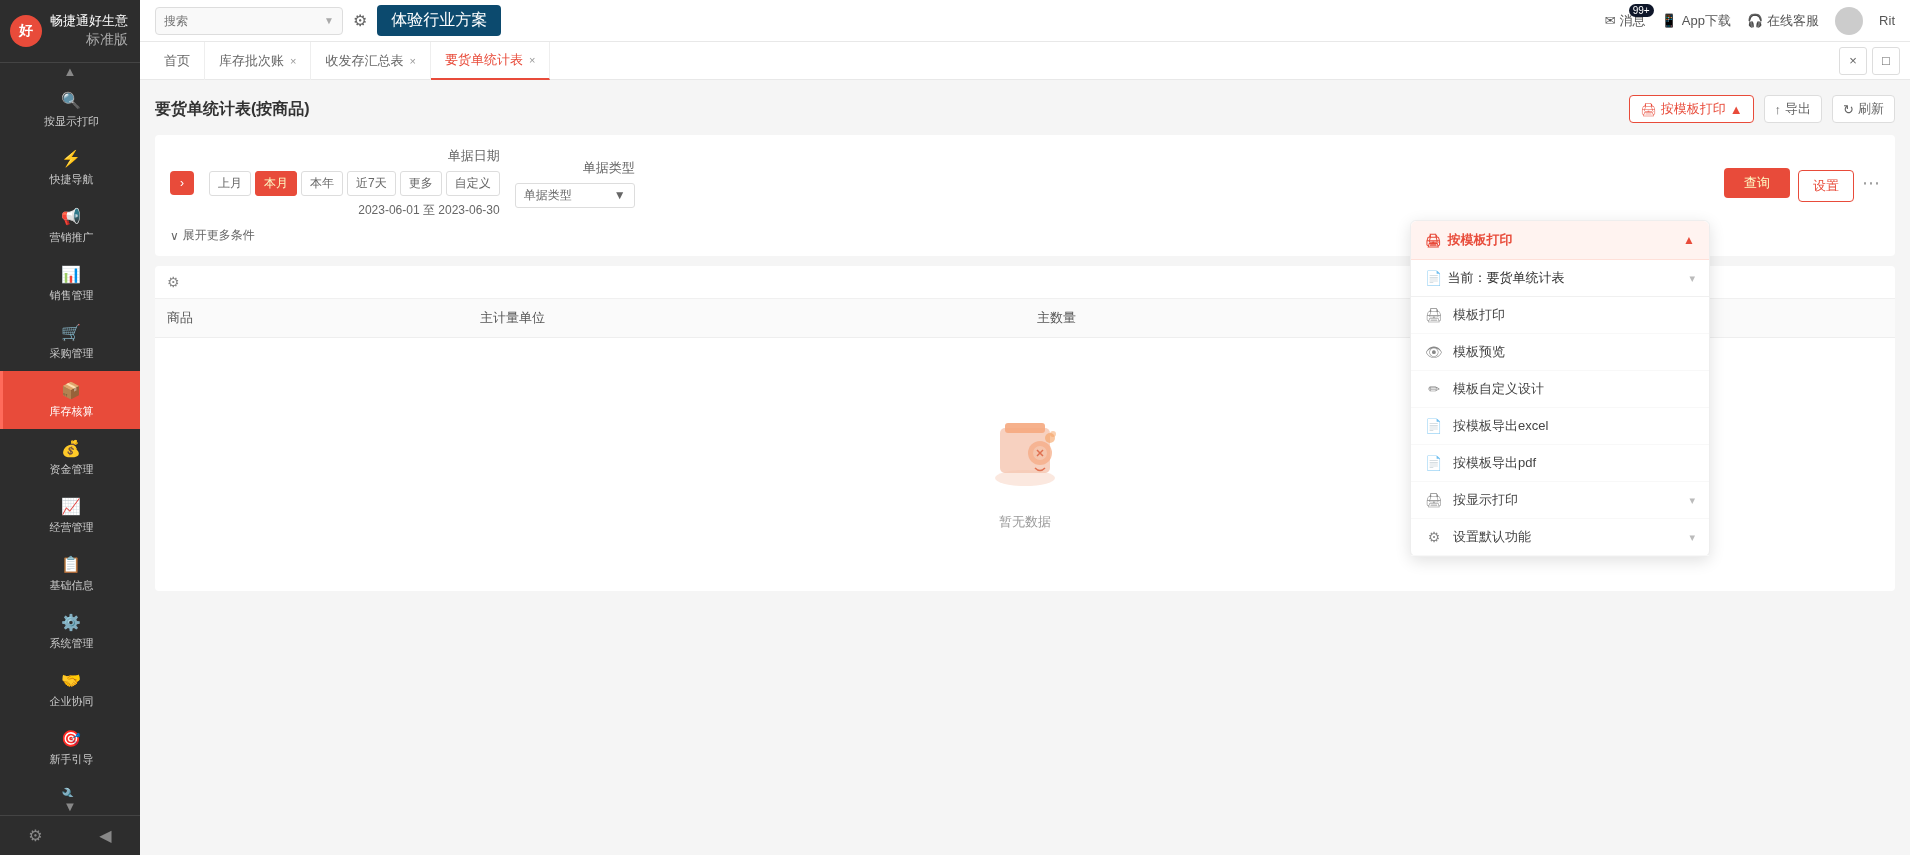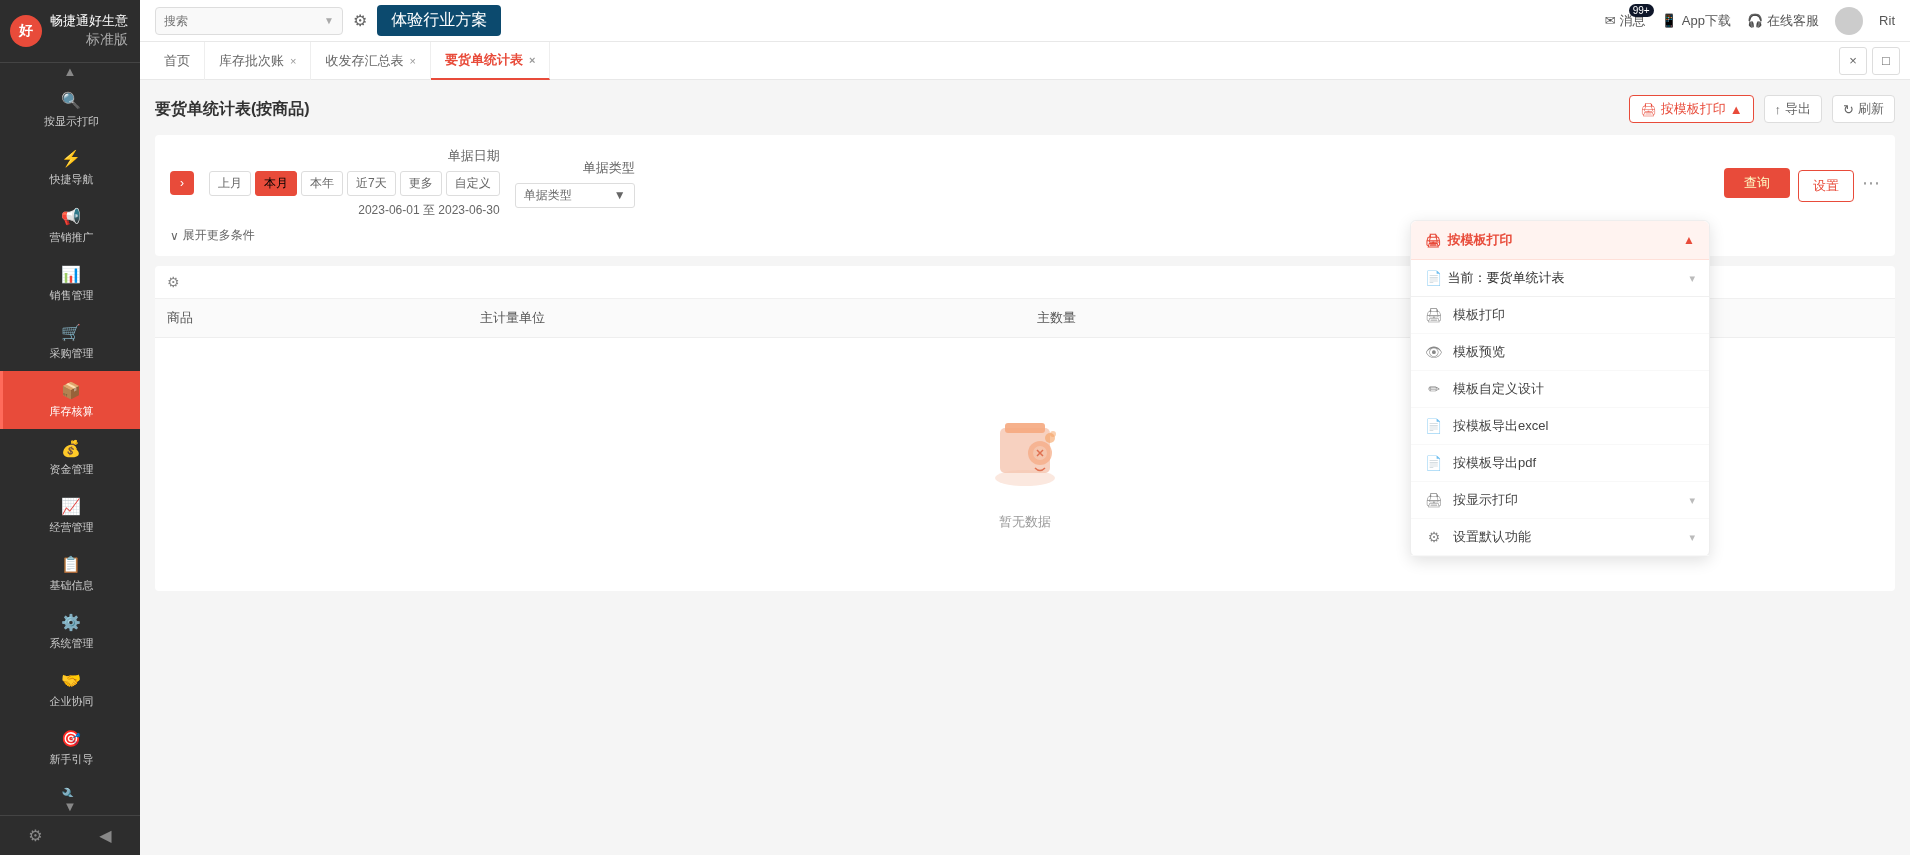--- a/index.html
+++ b/index.html
@@ -31,42 +31,42 @@
     .topbar-trial-btn { background: #0c4a6e; color: white; border: none; border-radius: 4px; padding: 5px 14px; font-size: 16px; cursor: pointer; }
     .topbar-right { margin-left: auto; display: flex; align-items: center; gap: 16px; }
     .topbar-right-item { display: flex; align-items: center; gap: 4px; color: #555; cursor: pointer; font-size: 13px; position: relative; }
     .topbar-badge { background: #0f172a; color: white; border-radius: 10px; font-size: 10px; padding: 1px 4px; position: absolute; top: -8px; right: -8px; }
     .topbar-avatar { width: 28px; height: 28px; background: #ccc; border-radius: 50%; }
     .topbar-username { color: #555; font-size: 13px; }
 
     
     .tabs { height: 38px; background: white; display: flex; align-items: center; padding: 0 0 0 10px; border-bottom: 1px solid #e8e8e8; flex-shrink: 0; }
     .tab { display: flex; align-items: center; gap: 6px; padding: 0 14px; height: 38px; cursor: pointer; font-size: 13px; color: #666; border-right: 1px solid #eee; }
-    .tab.active { background: #fff; color: #e84b3a; font-weight: bold; border-bottom: 2px solid #e84b3a; }
+    .tab.active { background: #fff; color: #e84b3a; font-weight: normal; border-bottom: 2px solid #e84b3a; }
     .tab-close { font-size: 11px; color: #999; cursor: pointer; }
     .tabs-actions { margin-left: auto; display: flex; gap: 5px; padding-right: 10px; }
     .tabs-action-btn { width: 28px; height: 28px; display: flex; align-items: center; justify-content: center; cursor: pointer; color: #666; border: 1px solid #ddd; border-radius: 3px; background: white; }
 
     
     .page-content { flex: 1; overflow: auto; background: #f5f5f5; padding: 15px; position: relative; }
     .page-header { display: flex; align-items: center; justify-content: space-between; margin-bottom: 12px; }
     .page-title { font-size: 16px; font-weight: bold; color: #333; }
     .page-actions { display: flex; align-items: center; gap: 10px; }
     .print-btn { display: flex; align-items: center; gap: 4px; color: #e84b3a; cursor: pointer; font-size: 13px; border: 1px solid #e84b3a; border-radius: 4px; padding: 4px 10px; background: white; }
     .export-btn { display: flex; align-items: center; gap: 4px; color: #666; cursor: pointer; font-size: 13px; border: 1px solid #ddd; border-radius: 4px; padding: 4px 10px; background: white; }
     .refresh-btn { display: flex; align-items: center; gap: 4px; color: #666; cursor: pointer; font-size: 13px; border: 1px solid #ddd; border-radius: 4px; padding: 4px 10px; background: white; }
 
     
     .filter-bar { background: white; border-radius: 4px; padding: 12px 15px; margin-bottom: 10px; }
     .filter-row { display: flex; align-items: center; gap: 15px; flex-wrap: wrap; }
     .filter-item { display: flex; align-items: flex-end; gap: 6px; flex-direction: column; }
     .filter-label { color: #666; font-size: 13px; white-space: nowrap; }
     .filter-date-group { display: flex; align-items: center; gap: 4px; }
     .date-btn { padding: 3px 8px; border: 1px solid #ddd; border-radius: 3px; cursor: pointer; font-size: 12px; color: #666; background: white; }
-    .date-btn.active { background: #e84b3a; color: #000000; border-color: #e84b3a; }
+    .date-btn.active { background: #e84b3a; color: #fef9c3; border-color: #e84b3a; }
     .date-range { color: #666; font-size: 12px; }
     .filter-select { display: flex; align-items: center; gap: 4px; border: 1px solid #ddd; border-radius: 3px; padding: 3px 8px; cursor: pointer; font-size: 12px; color: #666; background: white; min-width: 120px; }
     .expand-btn { display: flex; align-items: center; gap: 4px; color: #666; cursor: pointer; font-size: 12px; margin-top: 8px; }
 
     
     .table-container { background: white; border-radius: 4px; }
     .table-header { display: flex; align-items: center; padding: 8px 12px; border-bottom: 1px solid #f0f0f0; gap: 10px; }
     .table-gear { color: #888; cursor: pointer; font-size: 14px; }
     table { width: 100%; border-collapse: collapse; }
     th { background: #fafafa; padding: 10px 12px; text-align: left; font-weight: 500; color: #555; font-size: 13px; border-bottom: 1px solid #eee; }

